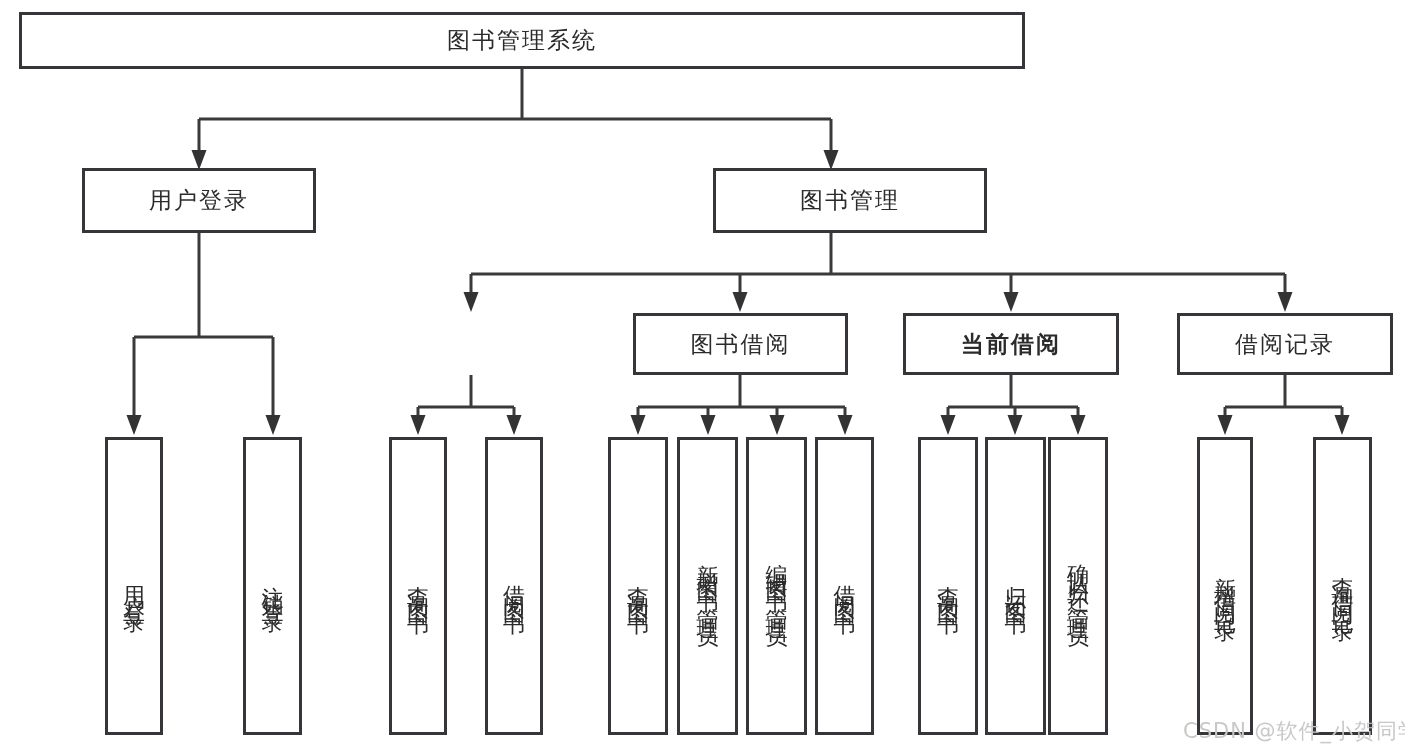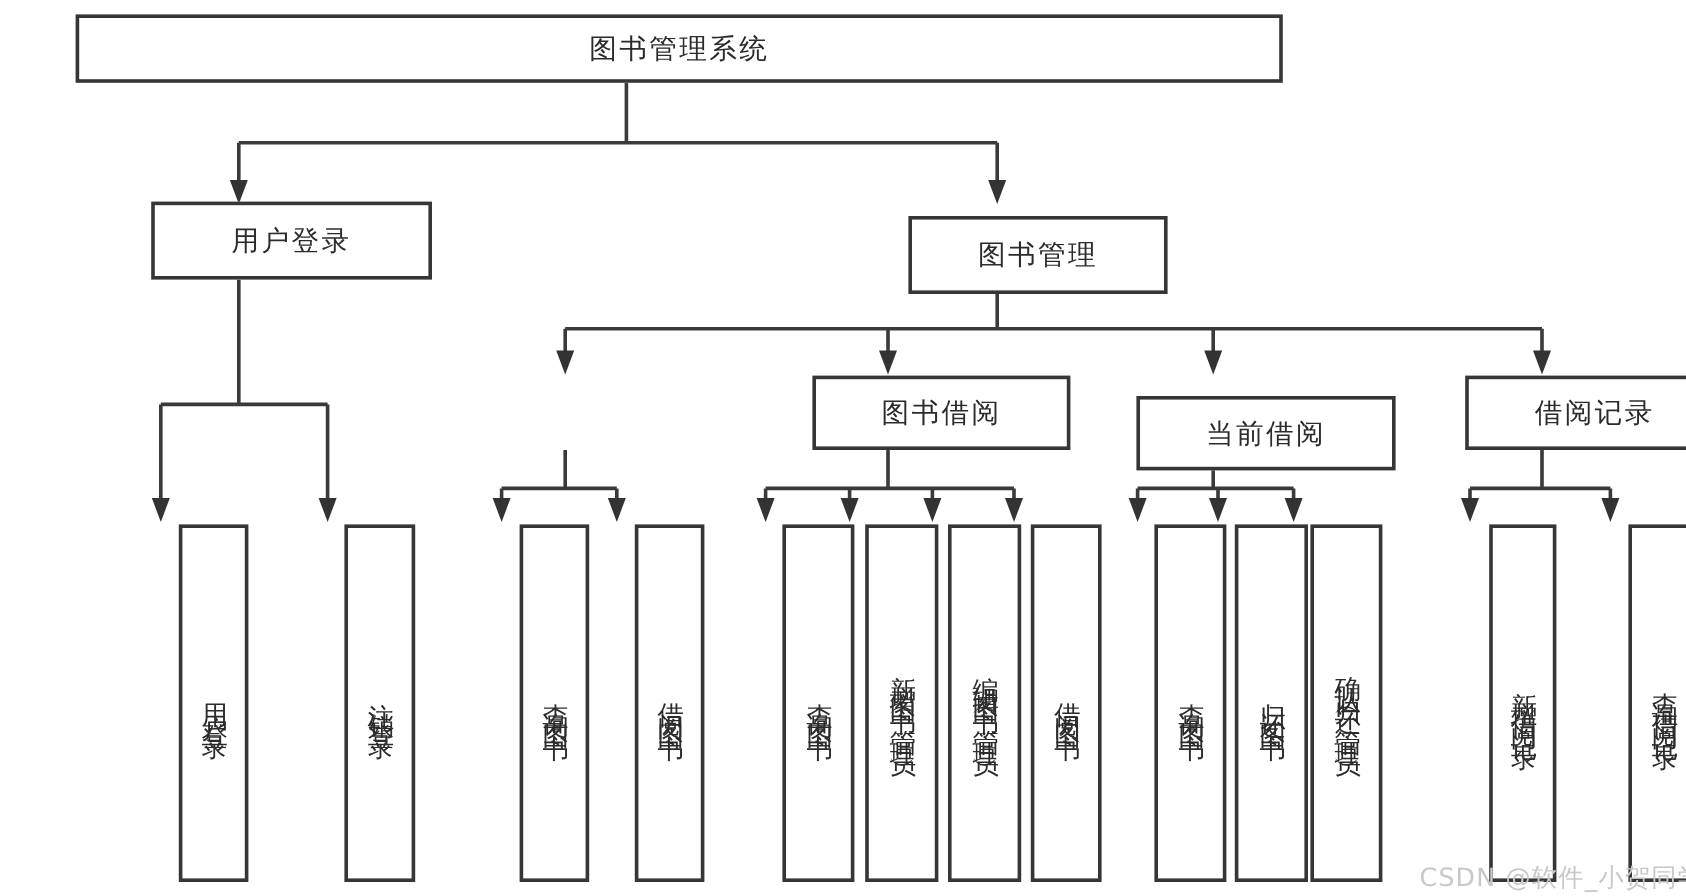--- a/index.html
+++ b/index.html
@@ -6,38 +6,37 @@
   .canvas{
     position:relative;width:1405px;height:747px;background:#ffffff;overflow:hidden;
     font-family:"DejaVu Sans", sans-serif;
   }
   .connectors{position:absolute;left:0;top:0;z-index:1;}
   .box{
     position:absolute;box-sizing:border-box;background:#ffffff;
     border:3px solid #36363a;color:#2b2b2b;
     display:flex;align-items:center;justify-content:center;
     z-index:2;
-    margin-left:44px;
   }
   .hbox{font-size:23px;letter-spacing:2px;white-space:nowrap;}
   .vbox span{
     writing-mode:vertical-rl;text-orientation:mixed;
     font-size:22px;line-height:1;letter-spacing:9px;white-space:nowrap;
   }
   .watermark{
     position:absolute;z-index:5;left:1183px;top:717px;
     font-size:21px;letter-spacing:1px;color:#c8c8c8;white-space:nowrap;
   }
   
   #root   {left:19px;  top:12px;  width:1006px;height:57px;}
   #b-login{left:82px;  top:168px; width:234px; height:65px;}
-  #b-mgmt {left:713px; top:180px; width:216px; height:65px;}
+  #b-mgmt {left:713px; top:168px; width:274px; height:65px;}
   #s-new  {left:363px; top:313px; width:216px; height:62px;}
   #s-borrow{left:633px;top:313px; width:215px; height:62px;}
-  #s-curr {left:903px; top:330px; width:216px; height:62px;}
+  #s-curr {left:903px; top:313px; width:216px; height:62px;font-weight:bold;}
   #s-rec  {left:1177px;top:313px; width:216px; height:62px;}
   .leaf   {top:437px;height:298px;}
   #l0 {left:105px; width:58px;}
   #l1 {left:243px; width:59px;}
   #l2 {left:389px; width:58px;}
   #l3 {left:485px; width:58px;}
   #l4 {left:608px; width:60px;}
   #l5 {left:677px; width:61px;}
   #l6 {left:746px; width:61px;}
   #l7 {left:815px; width:59px;}

